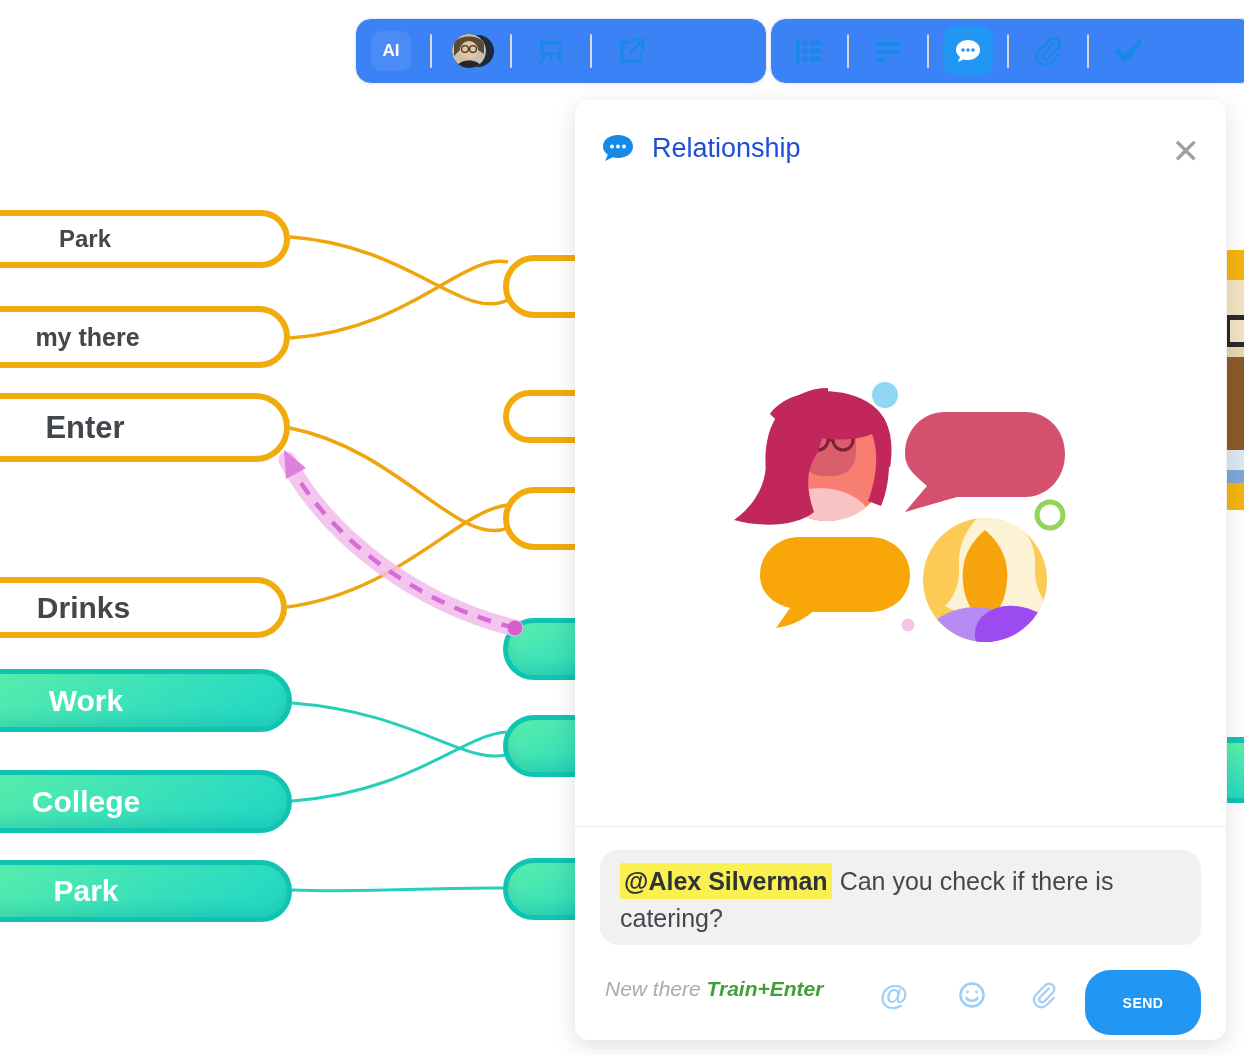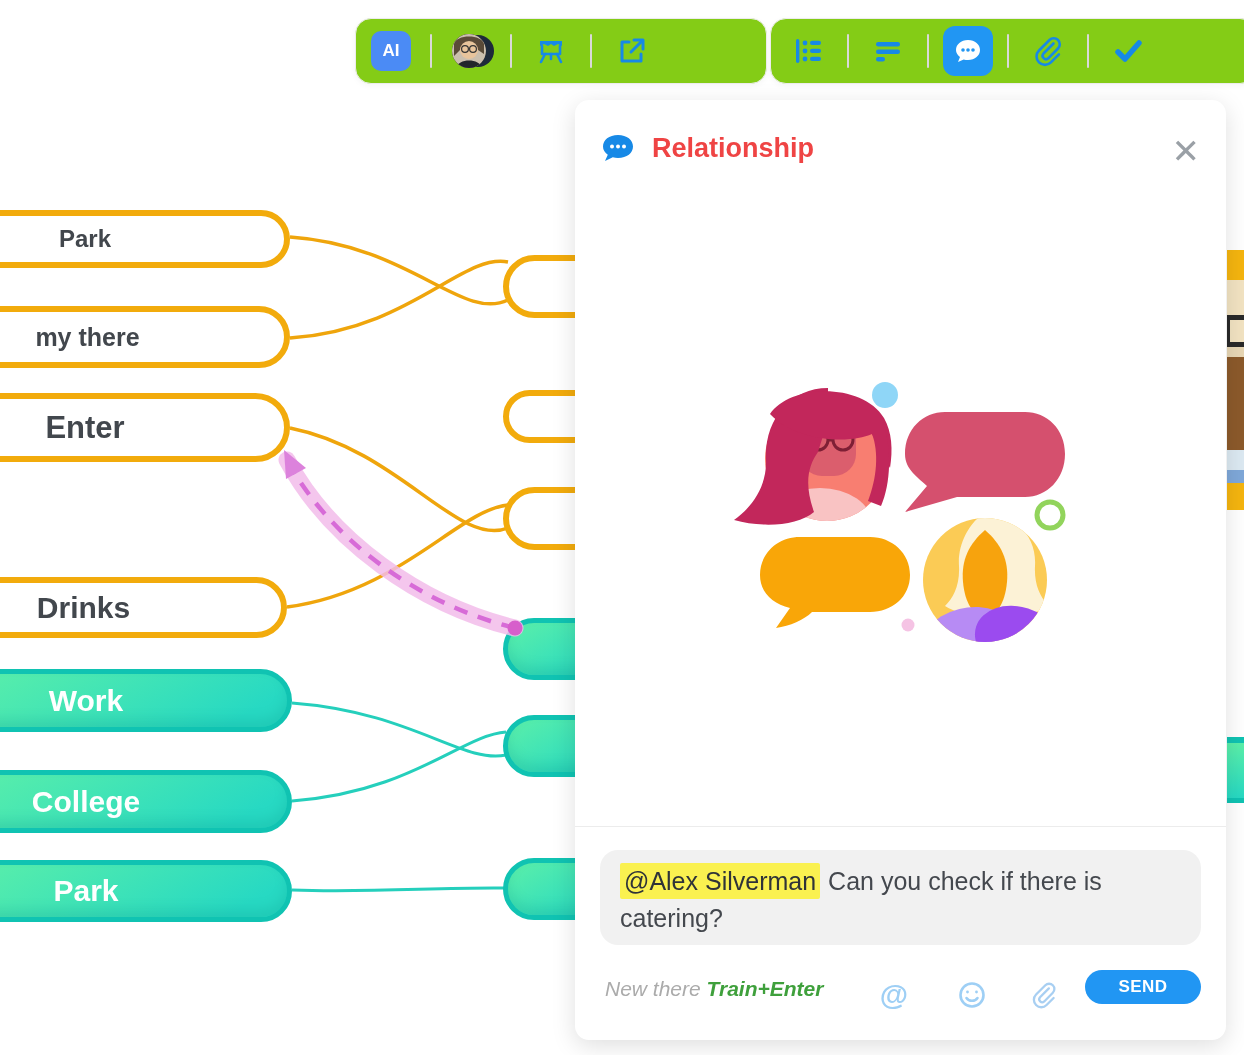--- a/index.html
+++ b/index.html
@@ -9,40 +9,40 @@
   .node{position:absolute;box-sizing:border-box;display:flex;align-items:center;justify-content:center;z-index:2;}
   .node-y{background:#fff;border:6px solid #F2AB0C;border-radius:36px;color:#42474D;}
   .node-t{background:linear-gradient(150deg,#5BEFA9 0%,#27D9C3 85%);border:5px solid #10C3B2;
     border-radius:36px;color:#fff;box-shadow:inset 0 -8px 12px rgba(0,140,130,.18);}
   .node .lbl{white-space:nowrap;font-weight:bold;}
   .edge-sliver{position:absolute;z-index:2;}
   
   #curves{position:absolute;left:0;top:0;z-index:1;pointer-events:none;}
   #relation{position:absolute;left:0;top:0;z-index:3;pointer-events:none;}
   
-  .toolbar{position:absolute;top:18px;height:64px;background:#84cc16;border:1px solid #ECECEC;
+  .toolbar{position:absolute;top:18px;height:64px;background:#3b82f6;border:1px solid #ECECEC;
     border-radius:16px;box-shadow:0 2px 6px rgba(0,0,0,.04);display:flex;align-items:center;z-index:6;}
   .tb-item{width:50px;height:50px;border-radius:12px;display:flex;align-items:center;justify-content:center;cursor:pointer;}
   .tb-sep{width:2px;height:34px;background:#D9D9D9;border-radius:1px;margin:0 14px;}
   .ai-btn{width:40px;height:40px;border-radius:10px;background:#4B8BF5;color:#fff;font-weight:bold;
     font-size:17px;display:flex;align-items:center;justify-content:center;}
   .tb-active{background:#2196F3;}
   
   #panel{position:absolute;left:575px;top:100px;width:651px;height:940px;background:#fff;
     border-radius:14px;box-shadow:0 6px 24px rgba(0,0,0,.13);z-index:4;}
-  .panel-title{position:absolute;left:77px;top:33px;font-size:27px;font-weight:bold;color:#ef4444;}
+  .panel-title{position:absolute;left:77px;top:33px;font-size:27px;font-weight:normal;color:#1d4ed8;}
   .panel-close{position:absolute;right:26px;top:36px;font-size:34px;line-height:30px;color:#9AA0A6;cursor:pointer;font-weight:300;}
   .panel-divider{position:absolute;left:0;top:726px;width:100%;height:1px;background:#ECECEC;}
   .comment-box{position:absolute;left:25px;top:750px;width:601px;height:95px;background:#F1F1F1;
     border-radius:18px;box-sizing:border-box;padding:13px 20px;font-size:25px;line-height:37px;color:#44484E;cursor:text;}
-  .mention{font-weight:normal;color:#2F3338;background:#FAF150;padding:4px 4px;border-radius:2px;}
+  .mention{font-weight:bold;color:#2F3338;background:#FAF150;padding:4px 4px;border-radius:2px;}
   .hint{position:absolute;left:30px;top:877px;font-size:21px;font-style:italic;color:#ABABAB;}
   .hint b{color:#3FA03C;}
-  .send-btn{position:absolute;left:510px;top:870px;width:116px;height:34px;background:#2196F3;border:none;
-    border-radius:25px;color:#fff;font-size:17px;font-weight:bold;letter-spacing:.5px;cursor:pointer;
+  .send-btn{position:absolute;left:510px;top:870px;width:116px;height:65px;background:#2196F3;border:none;
+    border-radius:25px;color:#fff;font-size:14px;font-weight:bold;letter-spacing:.5px;cursor:pointer;
     font-family:"Liberation Sans",sans-serif;}
   .cicon{position:absolute;top:878px;width:34px;height:34px;display:flex;align-items:center;justify-content:center;cursor:pointer;}
 </style>
 </head>
 <body>
 
 <svg id="curves" width="1244" height="1055" viewBox="0 0 1244 1055">
 
   <g fill="none" stroke="#EFA50C" stroke-width="3.5">
     <path d="M290,237 C410,245 462,322 508,300"></path>

